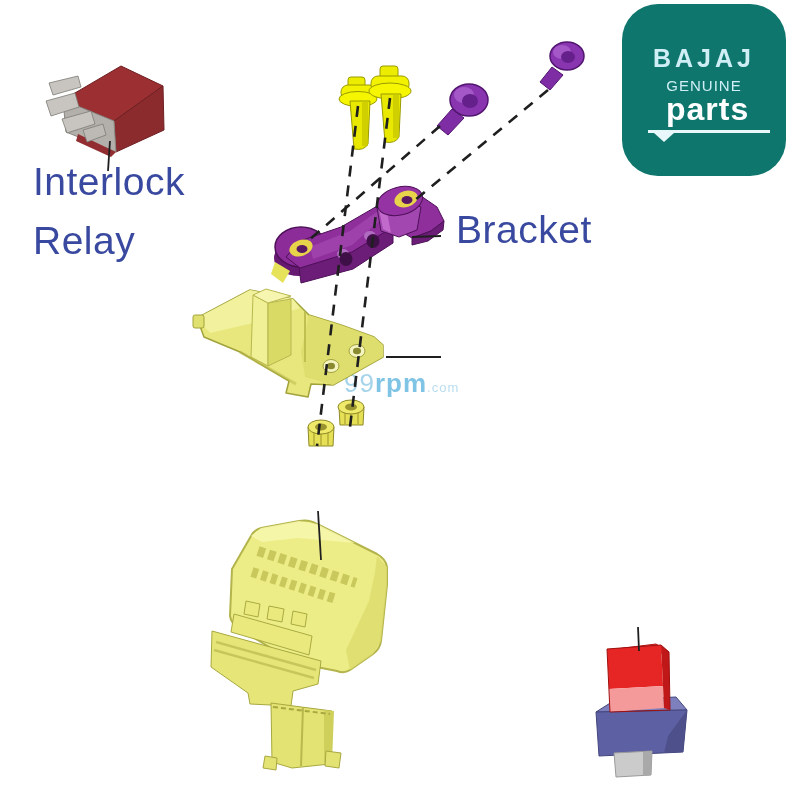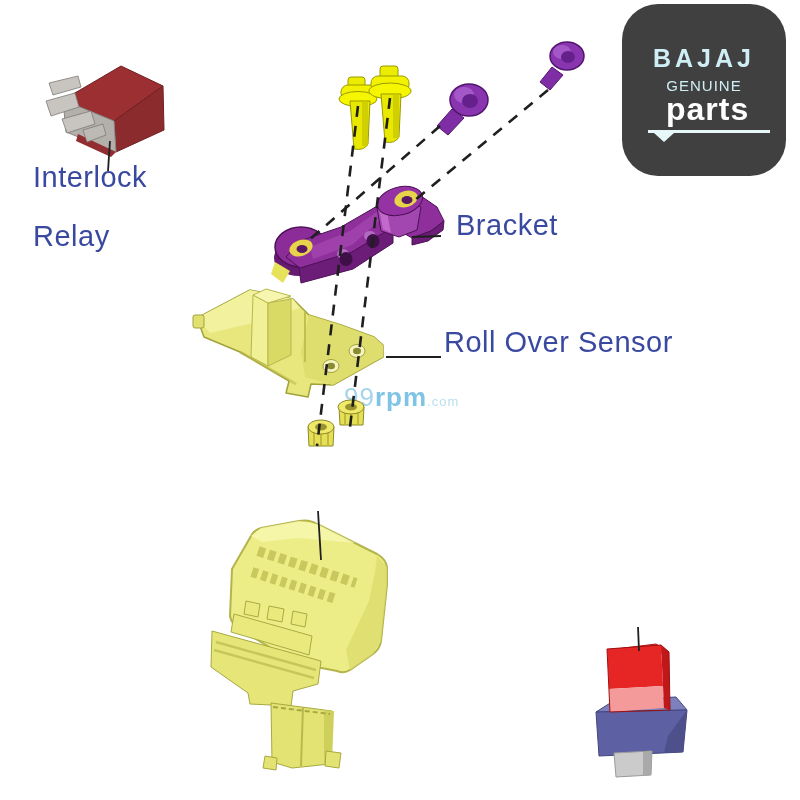--- a/index.html
+++ b/index.html
@@ -1,26 +1,26 @@
 <!DOCTYPE html>
 <html><head>
 <meta charset="utf-8">
 <style>
   html,body{margin:0;padding:0;background:#ffffff;}
   .stage{position:relative;width:800px;height:800px;background:#ffffff;overflow:hidden;
          font-family:"Liberation Sans",sans-serif;}
   .layer-svg{position:absolute;left:0;top:0;z-index:2;}
-  .part-label{position:absolute;z-index:3;font-size:29px;line-height:1.05;color:#3a49a0;
+  .part-label{position:absolute;z-index:3;font-size:39px;line-height:1.05;color:#3a49a0;
               letter-spacing:0.5px;white-space:nowrap;}
-  .watermark{position:absolute;left:344px;top:382px;z-index:1;font-size:26px;
+  .watermark{position:absolute;left:344px;top:368px;z-index:1;font-size:26px;
              color:#a6d4ea;letter-spacing:1px;white-space:nowrap;}
   .wm-bold{font-weight:bold;color:#7fc4e4;}
   .wm-small{font-size:13px;color:#b9def0;}
   .bajaj-logo{position:absolute;left:622px;top:4px;width:164px;height:172px;
-              border-radius:36px;background:#404040;z-index:3;}
+              border-radius:36px;background:#0f766e;z-index:3;}
   .logo-brand{position:absolute;top:40px;left:0;width:100%;text-align:center;
               font-size:25px;font-weight:bold;letter-spacing:4px;color:#cfeef5;
               transform:scaleY(1.05);}
   .logo-genuine{position:absolute;top:73px;left:0;width:100%;text-align:center;
                 font-size:15px;letter-spacing:1px;color:#cfeef5;}
   .logo-parts{position:absolute;top:87px;left:44px;font-size:32px;font-weight:bold;
               color:#ffffff;letter-spacing:1px;text-align:center;}
   .logo-underline{position:absolute;top:126px;left:26px;width:122px;height:3px;
                   background:#e8f8fa;}
   .logo-chevron{position:absolute;top:129px;left:32px;width:0;height:0;
@@ -176,21 +176,20 @@
       <line x1="412" y1="237" x2="441" y2="236"></line>
       <line x1="386" y1="357" x2="441" y2="357"></line>
       <line x1="318" y1="511" x2="321" y2="560"></line>
       <line x1="638" y1="627" x2="639" y2="651"></line>
     </g>
   </svg>
 
   <div class="part-label" style="left:33px;top:162px">Interlock</div>
   <div class="part-label" style="left:456px;top:210px">Bracket</div>
   <div class="part-label" style="left:33px;top:221px">Relay</div>
-  <div class="part-label" style="left:444px;top:327px">Roll Over Sensor</div>
 
   <div class="bajaj-logo">
     <div class="logo-brand">BAJAJ</div>
     <div class="logo-genuine">GENUINE</div>
     <div class="logo-parts">parts</div>
     <div class="logo-underline"></div>
     <div class="logo-chevron"></div>
   </div>
 
 </div>

